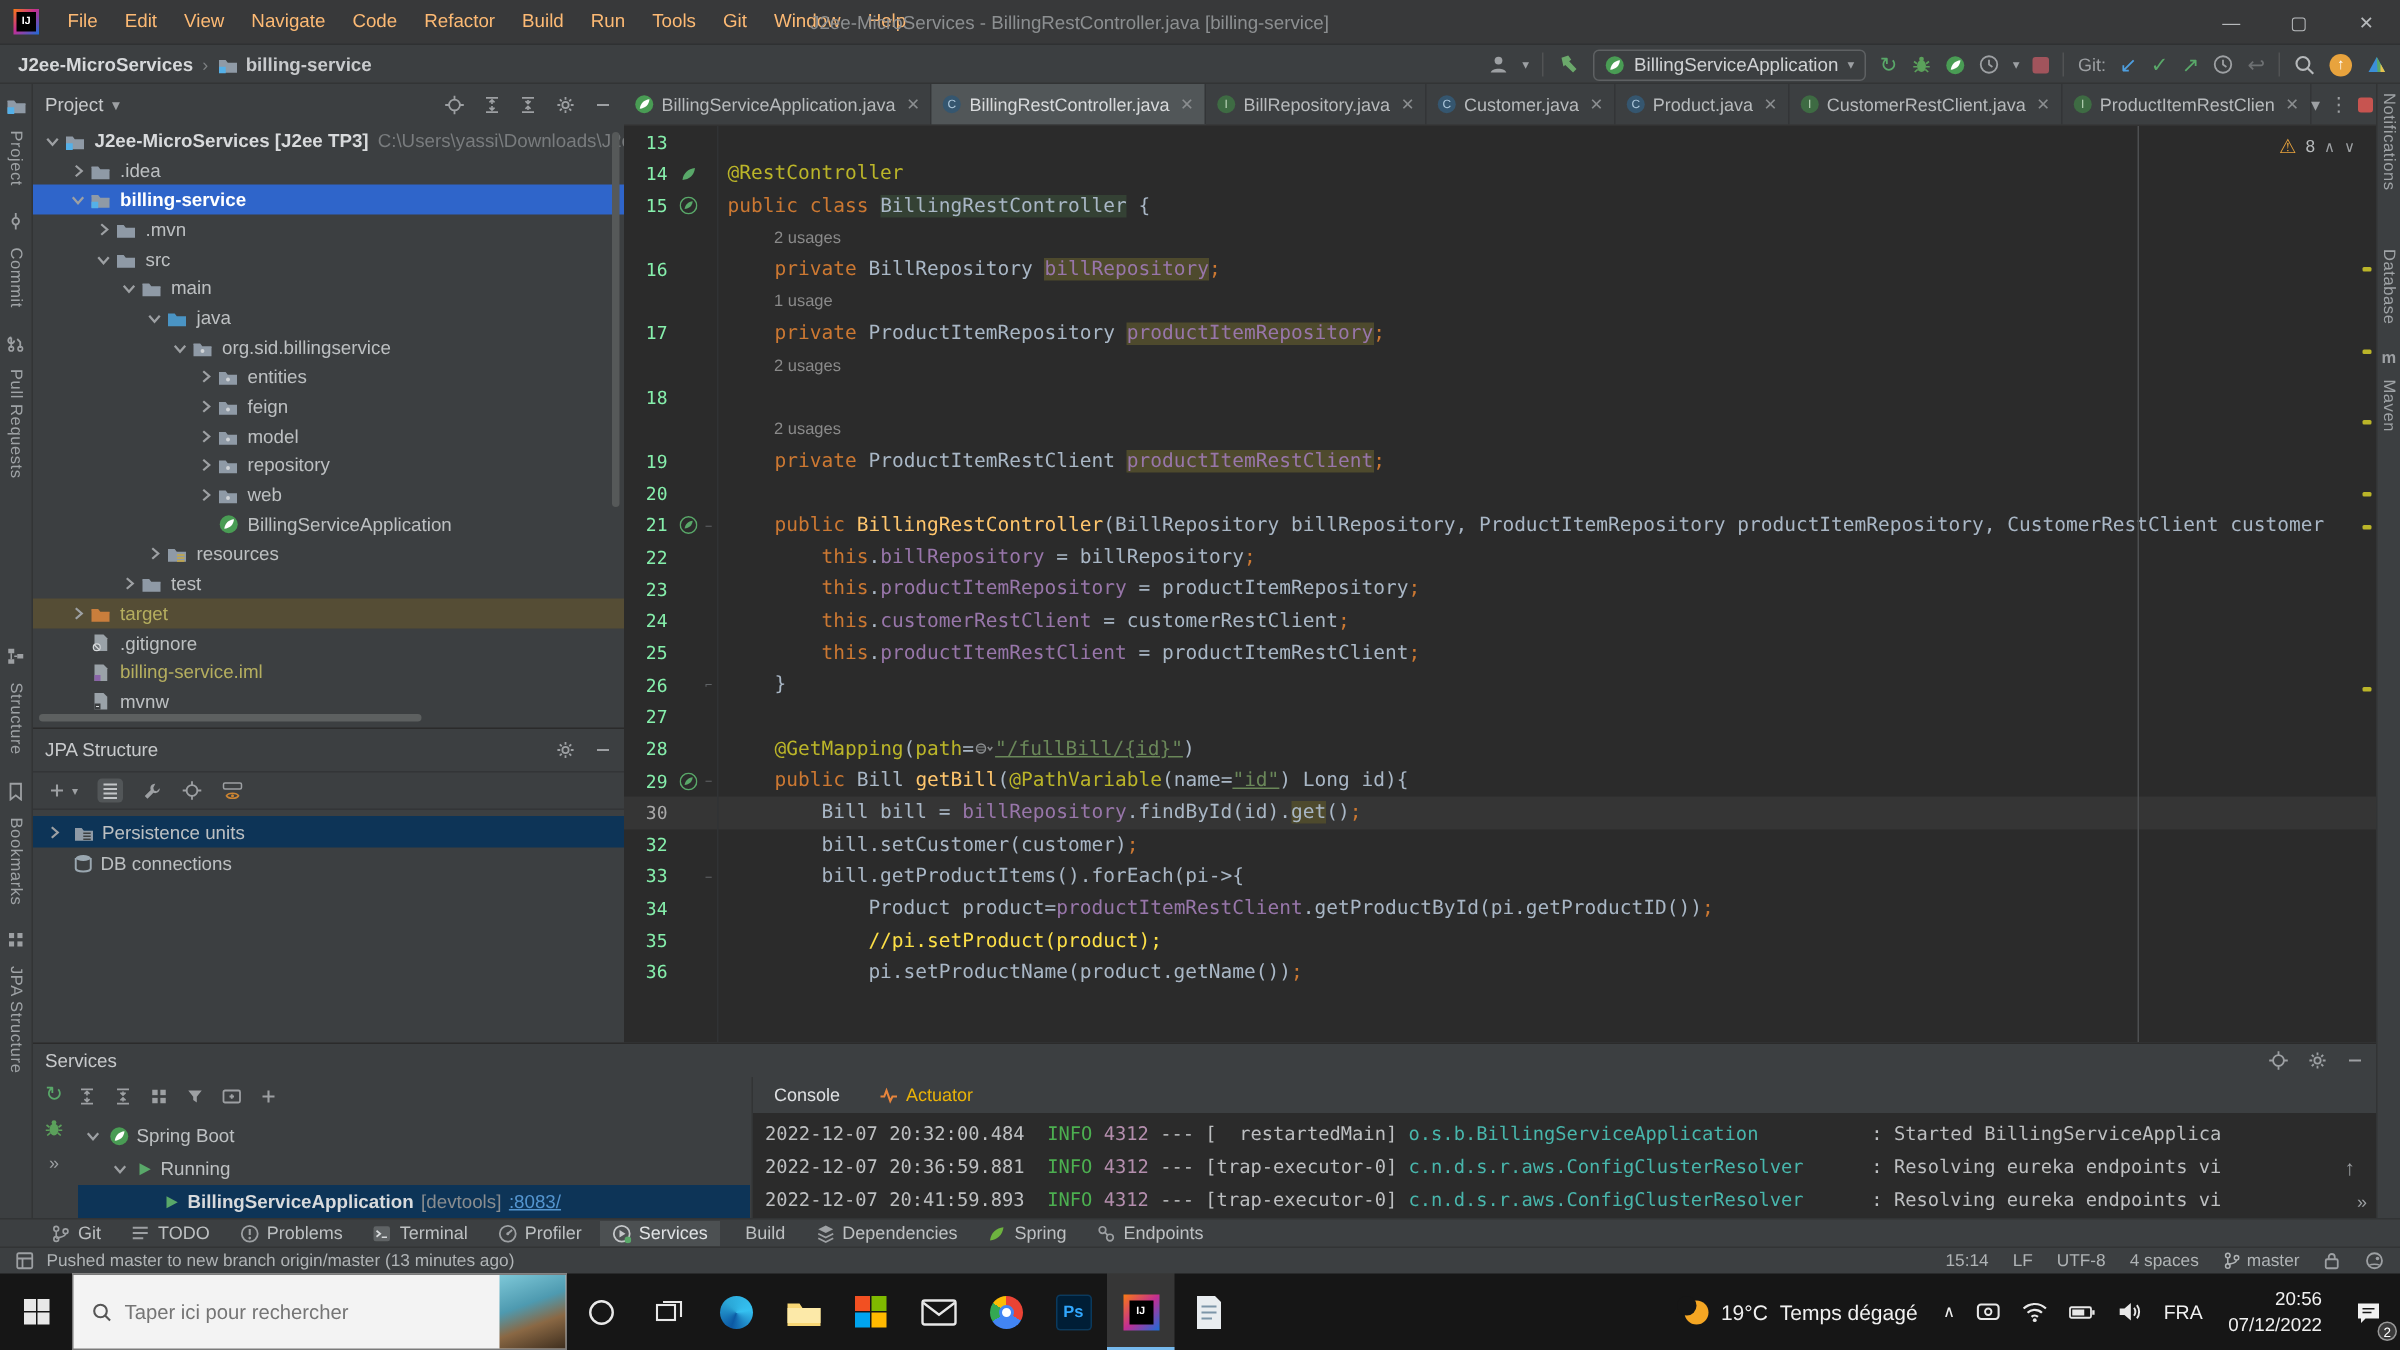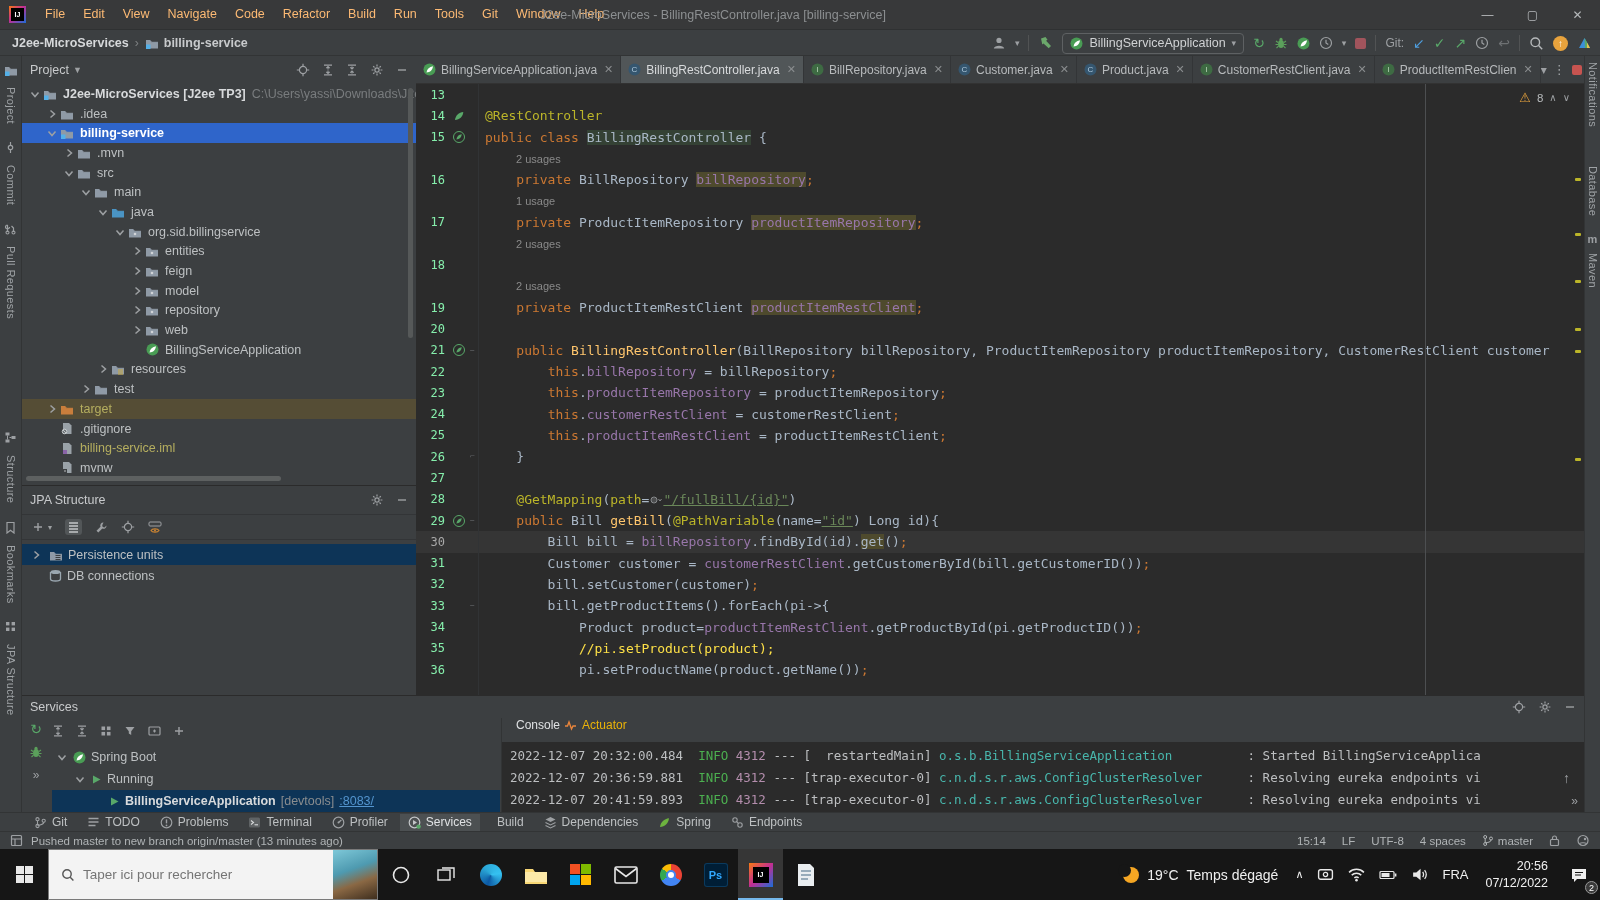--- a/index.html
+++ b/index.html
@@ -83,21 +83,21 @@
 #services-head{height:22px;display:flex;align-items:center;padding:0 8px;font-size:12.5px;color:#c8cacc}
 #svc-left{position:absolute;left:0;top:22px;width:478px;bottom:0;overflow:hidden}
 .svc-lcol{position:absolute;left:0;top:4px;width:28px;display:flex;flex-direction:column;align-items:center;gap:9px}
 .svc-toolbar{position:absolute;left:30px;top:2px;display:flex;align-items:center;gap:12px;height:22px}
 .svc-tree{position:absolute;left:30px;top:28px;right:0}
 .srow{height:22px;display:flex;align-items:center;gap:5px;font-size:12.5px;color:#bdc0c2;white-space:nowrap}
 .srow.sel{background:#0d3457}
 .devtools{color:#8a8d8f}
 .portlink{color:#5394ce;text-decoration:underline}
 #svc-console{position:absolute;left:479px;top:22px;right:0;bottom:0;border-left:1px solid #323435;background:#3c3f41}
-.ctabs{height:24px;display:flex;align-items:flex-start;gap:4px;padding-left:14px}
+.ctabs{height:24px;display:flex;align-items:center;gap:26px;padding-left:14px}
 .ctab{font-size:12px;color:#eab308;display:flex;align-items:center;gap:5px}
 .ctab.active{color:#dfe1e3}
 #clog{position:absolute;left:0;top:24px;right:0;bottom:0;background:#2b2b2b;padding:3px 0 0 8px;overflow:hidden}
 .clog-line{font-family:"DejaVu Sans Mono","Liberation Mono",monospace;font-size:12.5px;white-space:pre;height:22px;line-height:22px;color:#bdbfc1}
 .lv-info{color:#4caf50}.lv-pid{color:#b48ead}.lv-log{color:#48b6ac}
 .console-up{position:absolute;right:14px;top:28px;color:#9da0a3;font-size:14px}
 .console-more{position:absolute;right:6px;bottom:4px;color:#9da0a3;font-size:12px}
 
 #toolwindow-bar{position:absolute;left:0;top:812px;width:1600px;height:19px;background:#3c3f41;border-top:1px solid #323435;display:flex;align-items:center;padding-left:26px;gap:4px}
 .twb-item{display:flex;align-items:center;gap:5px;padding:1px 8px;font-size:12px;color:#bdc0c2;height:17px}
@@ -825,21 +825,20 @@
           <div class="code-line"><span class="ln">28</span><span class="gut"></span><span class="foldc"></span><span class="codetext"><span class="d">    </span><span class="ann">@GetMapping</span><span class="d">(</span><span class="ann">path</span><span class="d">=</span><span style="display: inline-flex; vertical-align: middle; margin: 0px 1px;"><svg width="12" height="10" viewBox="0 0 12 10">
                   <circle cx="4" cy="5" r="3" fill="none" stroke="#8a8d8f" stroke-width="1"></circle>
                   <path d="M1.5 4h5M1.5 6h5" stroke="#8a8d8f" stroke-width=".7"></path>
                   <path d="M8.5 4l1.5 2 1.5-2" fill="none" stroke="#8a8d8f" stroke-width="1"></path>
                 </svg></span><span class="stru">"/fullBill/{id}"</span><span class="d">)</span></span></div>
           <div class="code-line"><span class="ln">29</span><span class="gut"><svg width="12" height="12" viewBox="0 0 12 12">
                 <circle cx="6" cy="6" r="5.5" fill="none" stroke="#59a869" stroke-width="1"></circle>
                 <path d="M3.4 8.4c.4-3 2.4-4.8 5.4-5.2-.3 3.1-2.3 4.9-5.4 5.2z" fill="#59a869"></path>
               </svg></span><span class="foldc">−</span><span class="codetext"><span class="d">    </span><span class="kw">public </span><span class="d">Bill </span><span class="mn">getBill</span><span class="d">(</span><span class="ann">@PathVariable</span><span class="d">(name=</span><span class="stru">"id"</span><span class="d">) Long id){</span></span></div>
           <div class="code-line caret"><span class="ln">30</span><span class="gut"></span><span class="foldc"></span><span class="codetext"><span class="d">        Bill bill = </span><span class="fld">billRepository</span><span class="d">.findById(id).</span><span class="hlg">get</span><span class="d">()</span><span class="semi">;</span></span></div>
-          <div class="code-line"><span class="ln">31</span><span class="gut"></span><span class="foldc"></span><span class="codetext"><span class="d">        Customer customer = </span><span class="fld">customerRestClient</span><span class="d">.getCustomerById(bill.getCustomerID())</span><span class="semi">;</span></span></div>
           <div class="code-line"><span class="ln">32</span><span class="gut"></span><span class="foldc"></span><span class="codetext"><span class="d">        bill.setCustomer(customer)</span><span class="semi">;</span></span></div>
           <div class="code-line"><span class="ln">33</span><span class="gut"></span><span class="foldc">−</span><span class="codetext"><span class="d">        bill.getProductItems().forEach(pi-&gt;{</span></span></div>
           <div class="code-line"><span class="ln">34</span><span class="gut"></span><span class="foldc"></span><span class="codetext"><span class="d">            Product product=</span><span class="fld">productItemRestClient</span><span class="d">.getProductById(pi.getProductID())</span><span class="semi">;</span></span></div>
           <div class="code-line"><span class="ln">35</span><span class="gut"></span><span class="foldc"></span><span class="codetext"><span class="cmt">            //pi.setProduct(product);</span></span></div>
           <div class="code-line"><span class="ln">36</span><span class="gut"></span><span class="foldc"></span><span class="codetext"><span class="d">            pi.setProductName(product.getName())</span><span class="semi">;</span></span></div>
         </div>
       <div id="warn-widget">
         <span class="warn-tri">⚠</span>
         <span>8</span>
         <span class="dim" style="font-size:10px">∧</span>

